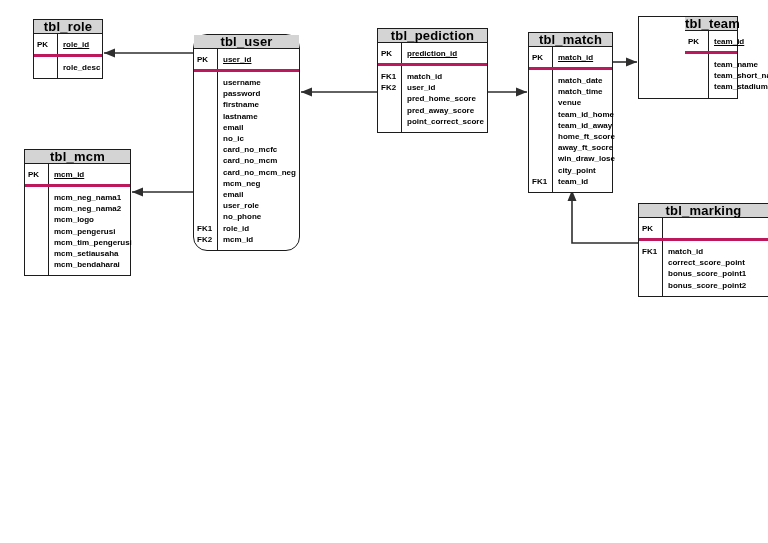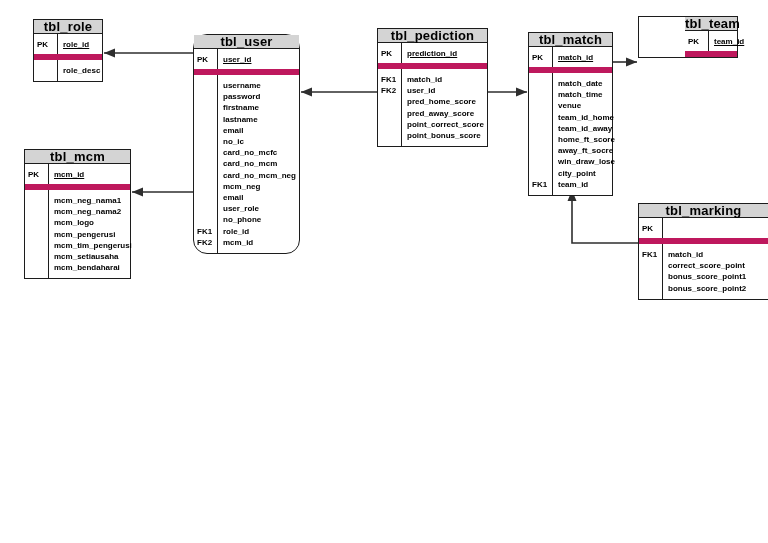--- a/index.html
+++ b/index.html
@@ -11,21 +11,21 @@
   #wires{position:absolute;left:0;top:0;pointer-events:none;}
   .tbl{
     position:absolute;background:#ffffff;border:1px solid #1c1c1c;
     font-size:8px;font-weight:bold;color:#000;box-sizing:border-box;
   }
   .tbl-title{
     background:#d4d4d4;border-bottom:1px solid #1c1c1c;
     text-align:center;height:13px;line-height:13px;font-size:13px;
     letter-spacing:0.2px;
   }
-  .pk-row{display:flex;height:20px;border-bottom:6px solid #be185d;}
+  .pk-row{display:flex;height:20px;border-bottom:3px solid #be185d;}
   .cell-key{
     flex:0 0 24px;width:24px;border-right:1px solid #1c1c1c;
     display:flex;align-items:center;padding-left:3px;box-sizing:border-box;
   }
   .cell-fld{flex:1 1 auto;display:flex;align-items:center;padding-left:5px;}
   .pk-row .cell-fld span{text-decoration:underline;}
   .tbl-body{display:flex;flex-direction:column;}
   .frow{display:flex;min-height:11.2px;line-height:11.2px;}
   .frow .cell-key{align-items:flex-start;line-height:11.2px;}
   .frow .cell-fld{align-items:flex-start;line-height:11.2px;}
@@ -211,24 +211,20 @@
           <div class="cell-fld">pred_home_score</div>
         </div>
         <div class="frow">
           <div class="cell-key"></div>
           <div class="cell-fld">pred_away_score</div>
         </div>
         <div class="frow">
           <div class="cell-key"></div>
           <div class="cell-fld">point_correct_score</div>
         </div>
-        <div class="frow">
-          <div class="cell-key"></div>
-          <div class="cell-fld">point_bonus_score</div>
-        </div>
       </div>
     </div>
     <div class="tbl" style="left: 528px; top: 32px; width: 85px;">
       <div class="tbl-title">tbl_match</div>
       <div class="pk-row">
         <div class="cell-key">PK</div>
         <div class="cell-fld">
           <span>match_id</span>
         </div>
       </div>
@@ -274,20 +270,34 @@
           <div class="cell-fld">team_id</div>
         </div>
       </div>
     </div>
     <div class="tbl" style="left: 638px; top: 16px; width: 100px; padding-left: 46px;">
       <div class="tbl-title">tbl_team</div>
       <div class="pk-row">
         <div class="cell-key">PK</div>
         <div class="cell-fld">
           <span>team_id</span>
+        </div>
+      </div>
+      <div class="tbl-body">
+        <div class="frow">
+          <div class="cell-key"></div>
+          <div class="cell-fld">team_name</div>
+        </div>
+        <div class="frow">
+          <div class="cell-key"></div>
+          <div class="cell-fld">team_short_name</div>
+        </div>
+        <div class="frow">
+          <div class="cell-key"></div>
+          <div class="cell-fld">team_stadium</div>
         </div>
       </div>
     </div>
     <div class="tbl" style="left: 638px; top: 203px; width: 131px;">
       <div class="tbl-title">tbl_marking</div>
       <div class="pk-row">
         <div class="cell-key">PK</div>
       </div>
       <div class="tbl-body">
         <div class="frow">

